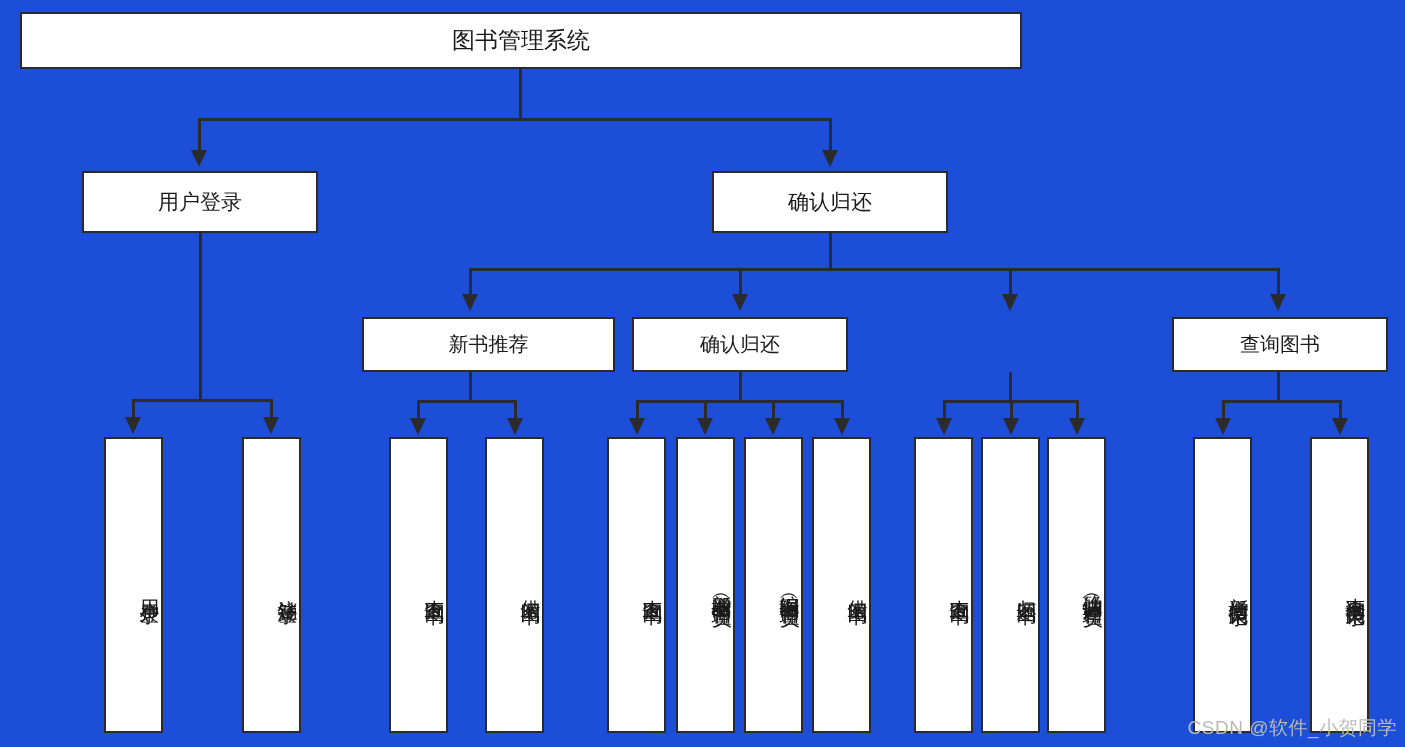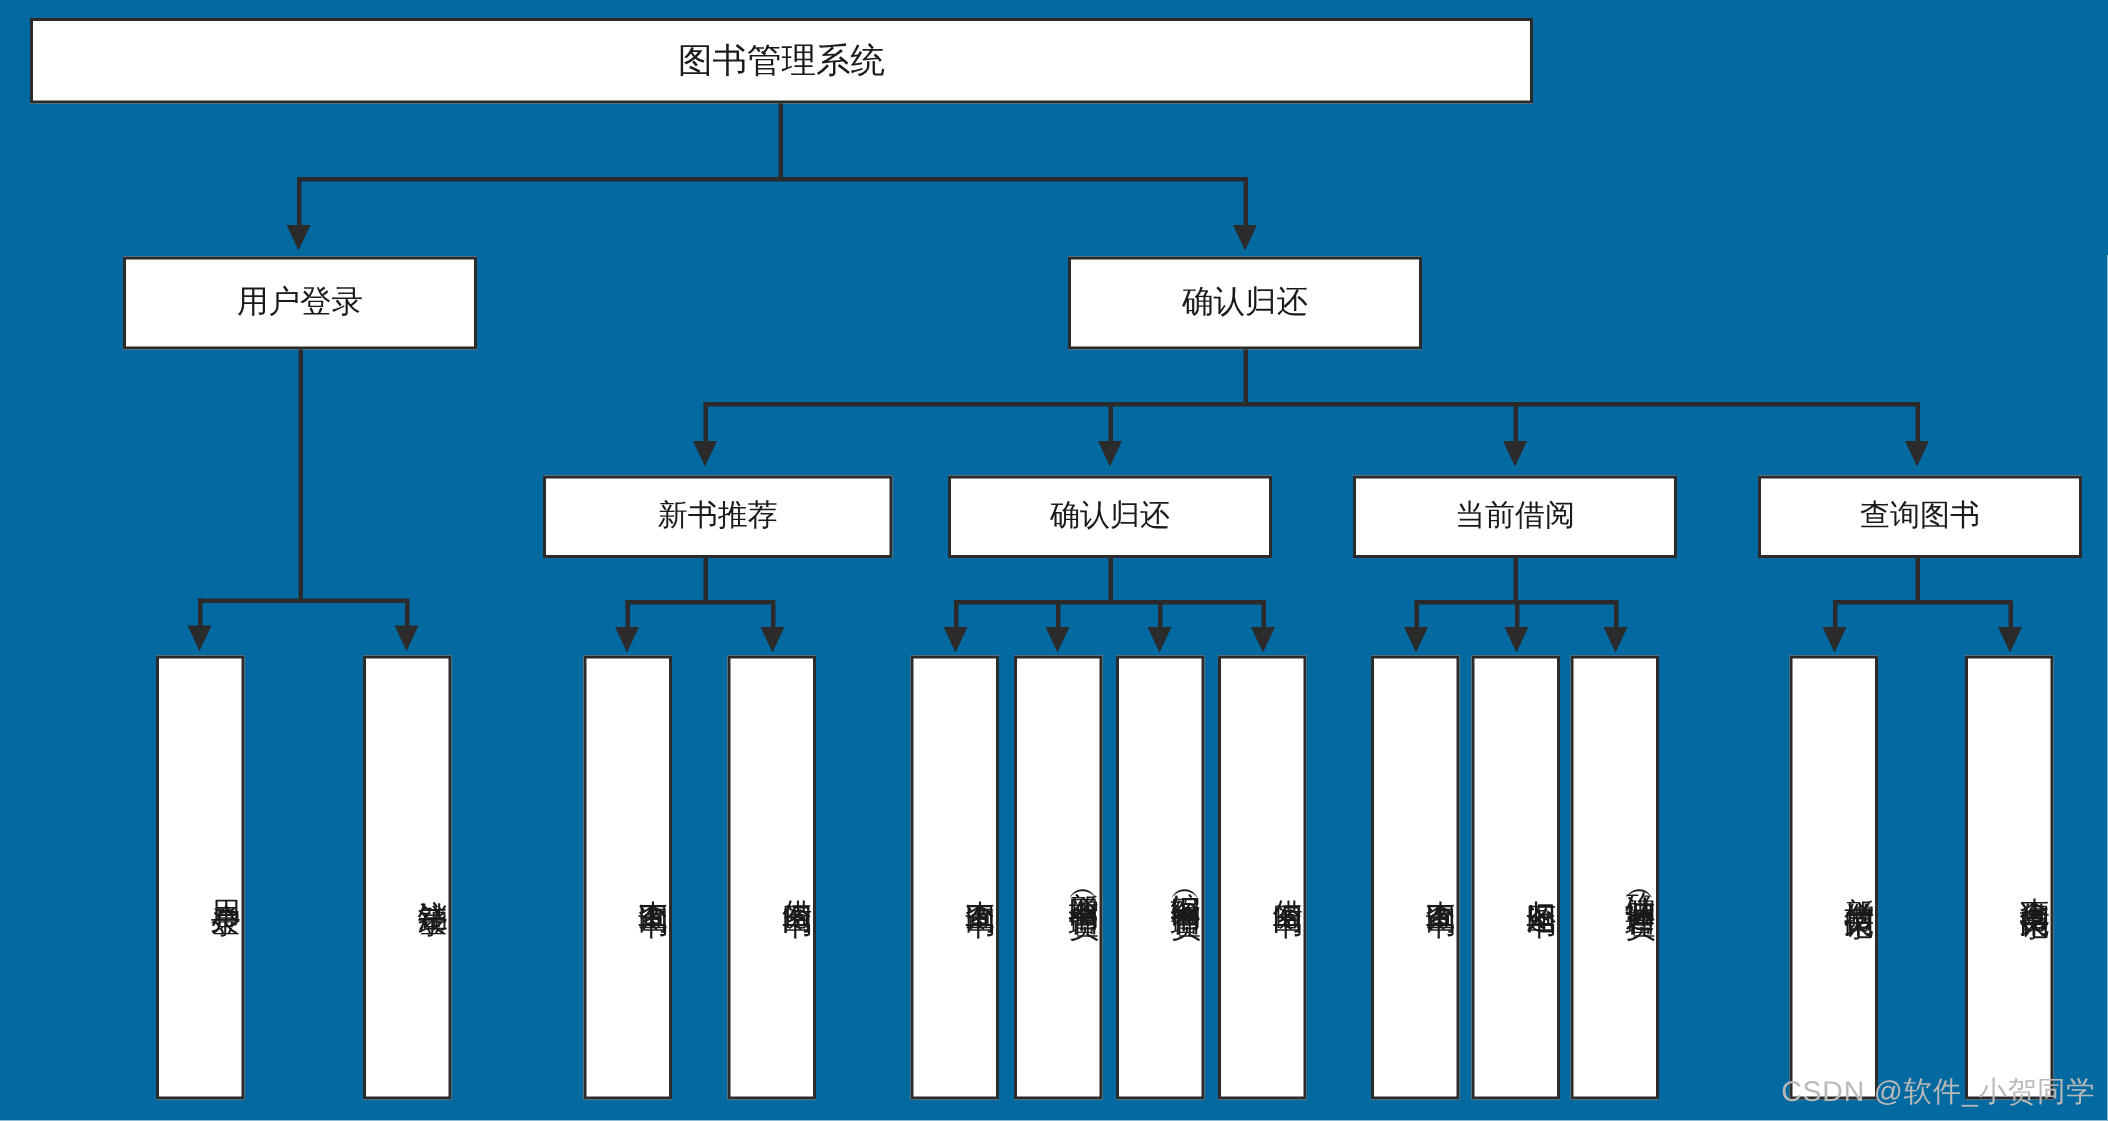--- a/index.html
+++ b/index.html
@@ -7,21 +7,21 @@
     padding: 0;
     background: #ffffff;
   }
   body {
     font-family: "Liberation Sans", "DejaVu Sans", sans-serif;
   }
   #canvas {
     position: relative;
     width: 1405px;
     height: 747px;
-    background: #0369a1;
+    background: #1d4ed8;
     overflow: hidden;
   }
   
   .node {
     position: absolute;
     box-sizing: border-box;
     border: 2.5px solid #2b2b2b;
     background: #ffffff;
     display: flex;
     align-items: center;
@@ -117,28 +117,25 @@
   <div class="hline" style="left:469px; top:268px; width:810px;"></div>
   <div class="vline" style="left:469px; top:268px; height:28px;"></div>
   <div class="arrow" style="left:462px; top:294px;"></div>
   <div class="vline" style="left:739px; top:268px; height:28px;"></div>
   <div class="arrow" style="left:732px; top:294px;"></div>
   <div class="vline" style="left:1009px; top:268px; height:28px;"></div>
   <div class="arrow" style="left:1002px; top:294px;"></div>
   <div class="vline" style="left:1277px; top:268px; height:28px;"></div>
   <div class="arrow" style="left:1270px; top:294px;"></div>
 
-  <div class="node lvl2" style="left:362px; top:317px; width:233px; height:55px;">
+  <div class="node lvl2" style="left:362px; top:317px; width:253px; height:55px;">
     <span class="node-label">新书推荐</span>
   </div>
   <div class="node lvl2" style="left:632px; top:317px; width:216px; height:55px;">
     <span class="node-label">确认归还</span>
-  </div>
-  <div class="node lvl2" style="left:902px; top:317px; width:216px; height:55px;">
-    <span class="node-label">当前借阅</span>
   </div>
   <div class="node lvl2" style="left:1172px; top:317px; width:216px; height:55px;">
     <span class="node-label">查询图书</span>
   </div>
 
   <div class="vline" style="left:469px; top:372px; height:30px;"></div>
   <div class="hline" style="left:417px; top:400px; width:99px;"></div>
   <div class="vline" style="left:417px; top:400px; height:20px;"></div>
   <div class="arrow" style="left:410px; top:418px;"></div>
   <div class="vline" style="left:514px; top:400px; height:20px;"></div>

